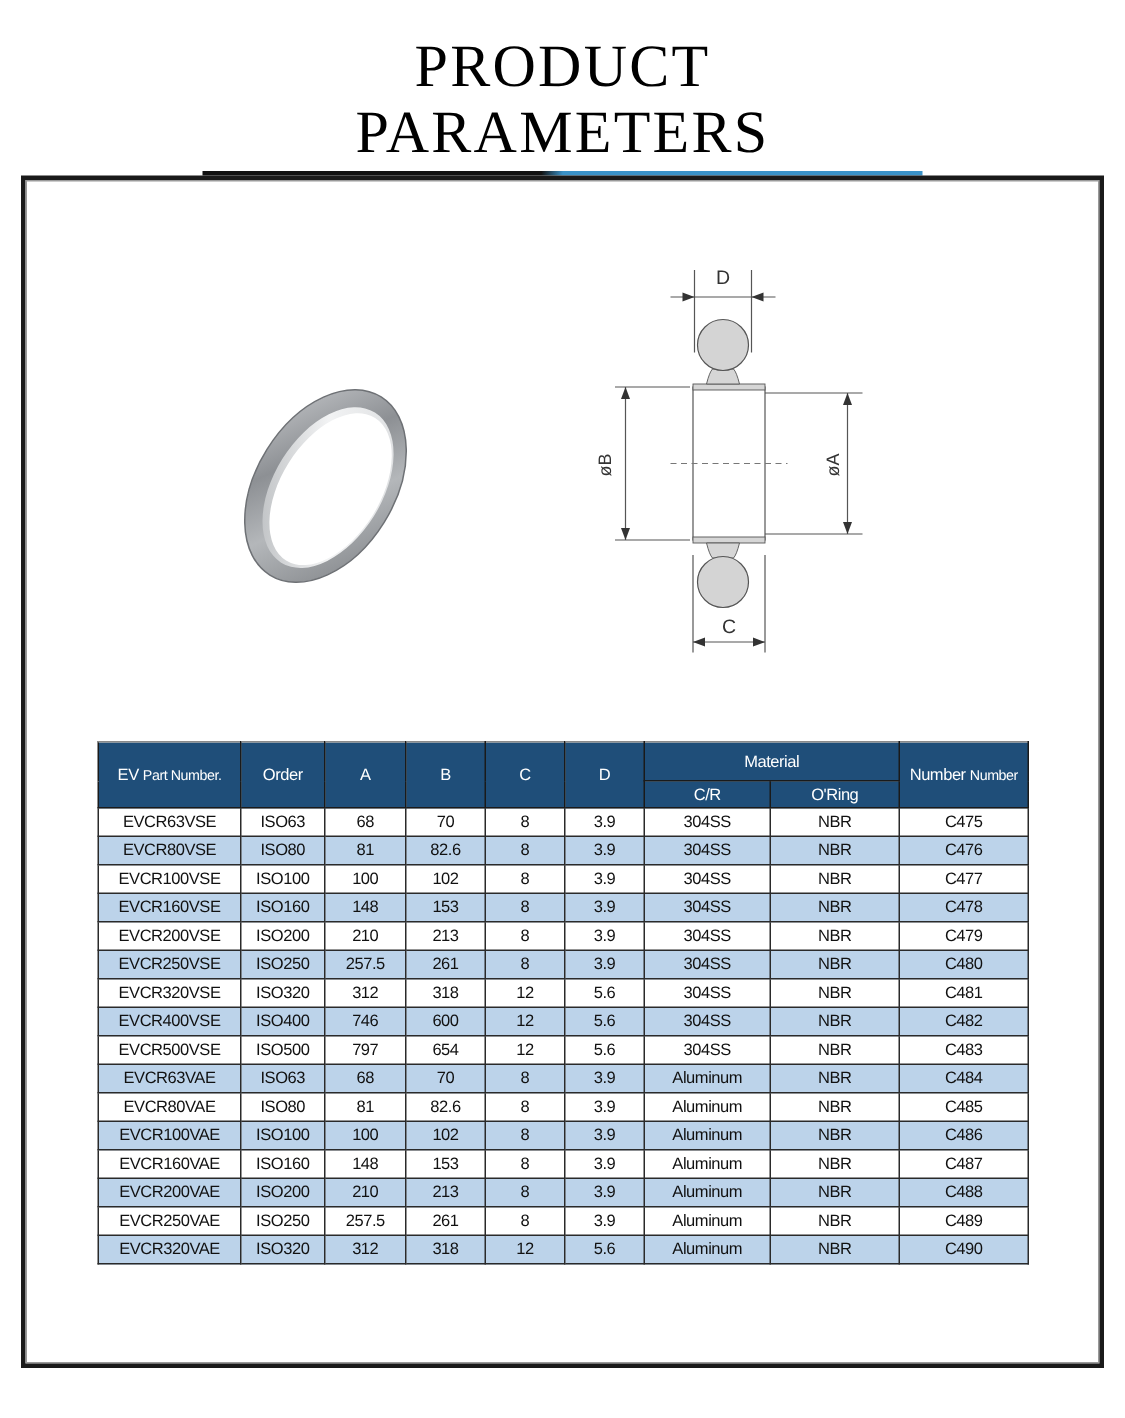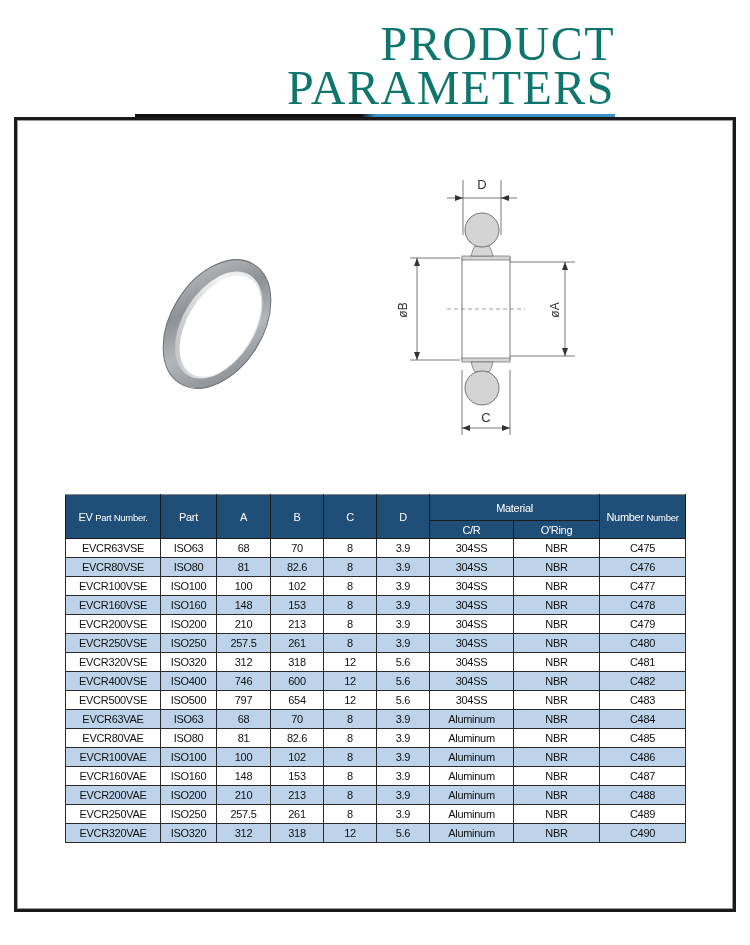--- a/index.html
+++ b/index.html
@@ -2,22 +2,22 @@
 <html><head>
   <meta charset="utf-8">
   <style>
     * { margin: 0; padding: 0; box-sizing: border-box; }
     html, body { width: 750px; height: 945px; background: #ffffff; overflow: hidden; }
     body { position: relative; font-family: "Liberation Sans", sans-serif; color: #111; }
 
     .title-wrap { position: absolute; left: 135px; top: 22px; width: 480px; }
     .title {
       font-family: "Liberation Serif", "DejaVu Serif", serif;
-      font-size: 48px; letter-spacing: 1.5px; color: #0f766e;
-      text-align: right; line-height: 44px; font-weight: normal;
+      font-size: 40px; letter-spacing: 1.5px; color: #000000;
+      text-align: center; line-height: 44px; font-weight: normal;
     }
     .title-bar { position: relative; height: 6px; margin-top: 4px;
       background: linear-gradient(100deg, #111 0%, #111 47%, #3a92c8 50%, #3a92c8 100%); }
 
     .frame { position: absolute; left: 14px; top: 117px; width: 722px; height: 795px;
       border: 3px solid #1a1a1a; box-shadow: inset 0 0 0 1px #9a9a9a; background: #fff; }
 
     .ring-photo { position: absolute; left: 142px; top: 242px; width: 150px; height: 165px; }
     .diagram { position: absolute; left: 385px; top: 170px; width: 210px; height: 270px; }
 
@@ -124,21 +124,21 @@
       <col style="width:53px">
       <col style="width:84px">
       <col style="width:86px">
       <col style="width:86px">
   </colgroup>
   <thead>
     <tr class="h-top">
       <th rowspan="2">
         <span>EV</span> <span class="small">Part Number.</span>
       </th>
-      <th rowspan="2">Part</th>
+      <th rowspan="2">Order</th>
       <th rowspan="2">A</th>
       <th rowspan="2">B</th>
       <th rowspan="2">C</th>
       <th rowspan="2">D</th>
       <th colspan="2">Material</th>
       <th rowspan="2">
         <span>Number</span> <span class="small">Number</span>
       </th>
     </tr>
     <tr class="h-sub">

